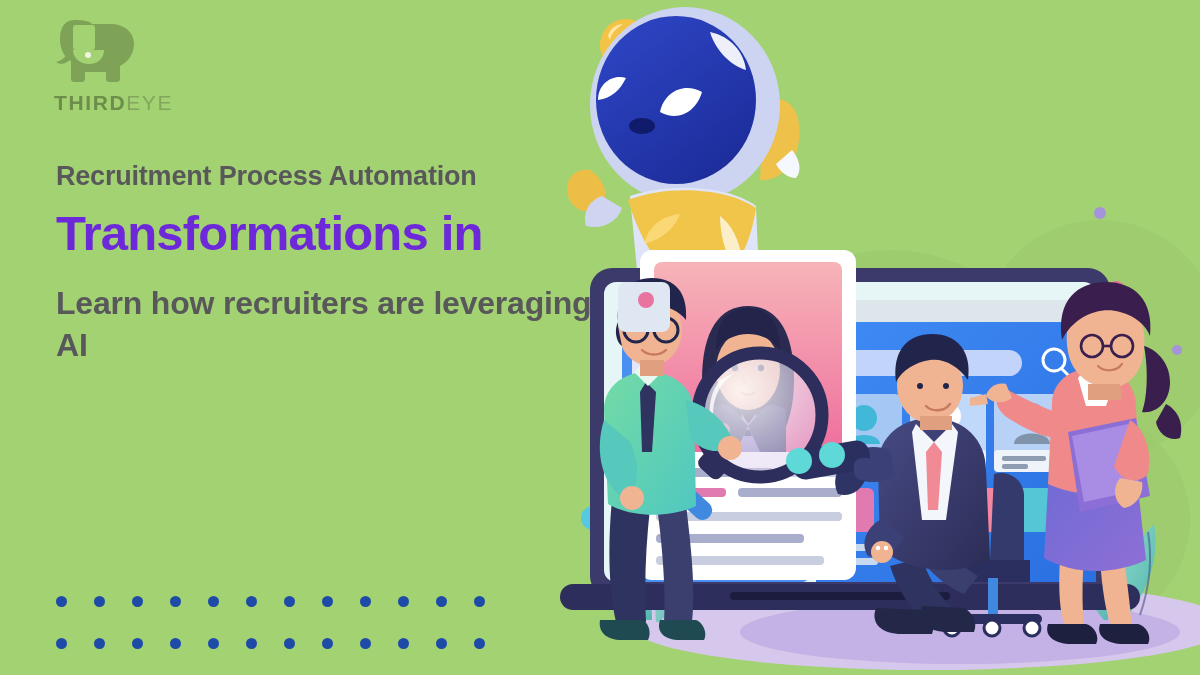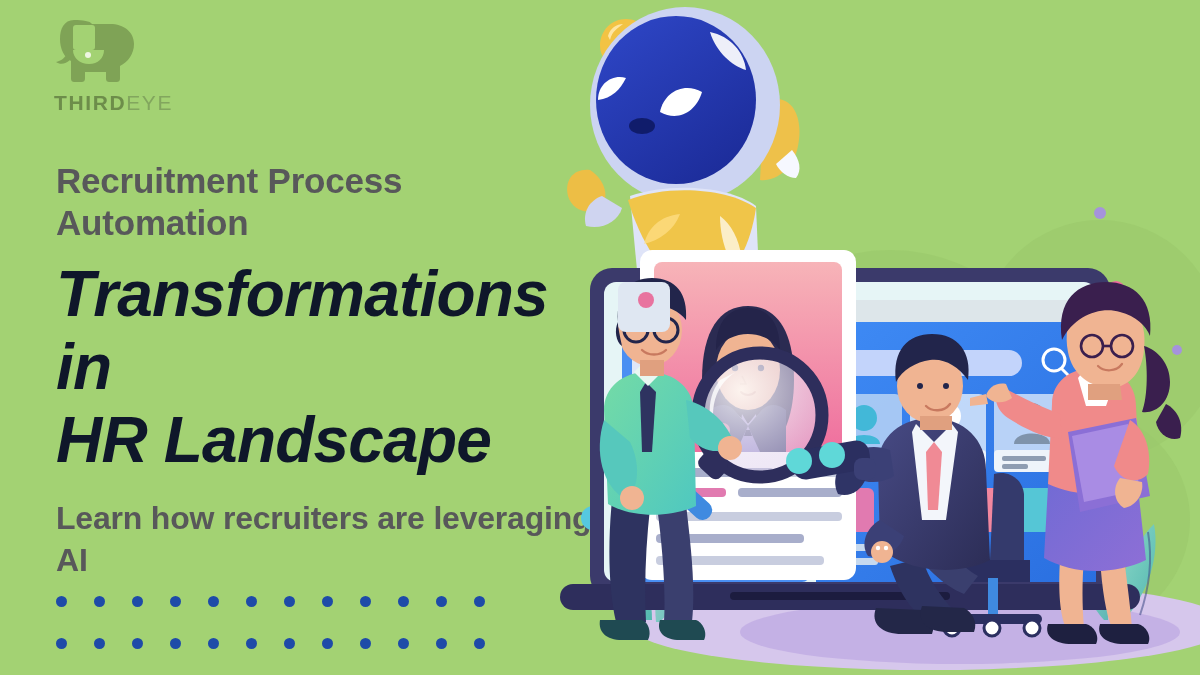--- a/index.html
+++ b/index.html
@@ -49,35 +49,34 @@
   }
 
   
   .text-col {
     position: absolute;
     left: 56px;
     top: 160px;
     width: 540px;
   }
   .eyebrow {
-    font-size: 35px;
+    font-size: 27px;
     font-weight: 700;
     color: #58585a;
     letter-spacing: -0.2px;
     line-height: 1.2;
     margin: 0 0 14px 0;
   }
   .headline {
-    font-size: 64px;
+    font-size: 49px;
     font-weight: 700;
-    color: #0f172a;
+    color: #6d28d9;
     line-height: 1.14;
     letter-spacing: -0.8px;
     margin: 0 0 20px 0;
-    font-style: italic;
   }
   .headline span { display: block; }
   .subhead {
     font-size: 32px;
     font-weight: 700;
     color: #58585a;
     line-height: 1.32;
     letter-spacing: -0.2px;
     margin: 0;
   }
@@ -128,21 +127,20 @@
     </svg>
     <div class="logo-wordmark">
       <span class="logo-word-a">THIRD</span><span class="logo-word-b">EYE</span>
     </div>
   </div>
 
   <div class="text-col">
     <p class="eyebrow">Recruitment Process Automation</p>
     <h1 class="headline">
       <span>Transformations in</span>
-      <span>HR Landscape</span>
     </h1>
     <p class="subhead">
       <span>Learn how recruiters are leveraging AI</span>
     </p>
   </div>
 
   <div class="dot-grid" id="dot-grid" style="grid-template-columns: repeat(12, 38px); grid-auto-rows: 42px;">
       <div class="dot" style="width: 11px; height: 11px; background: rgb(30, 75, 168);"></div>
       <div class="dot" style="width: 11px; height: 11px; background: rgb(30, 75, 168);"></div>
       <div class="dot" style="width: 11px; height: 11px; background: rgb(30, 75, 168);"></div>

